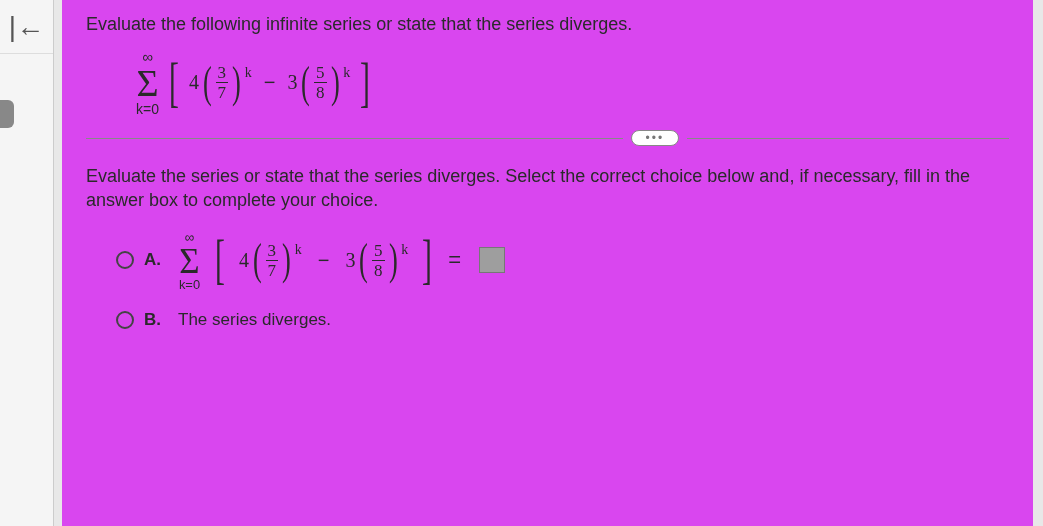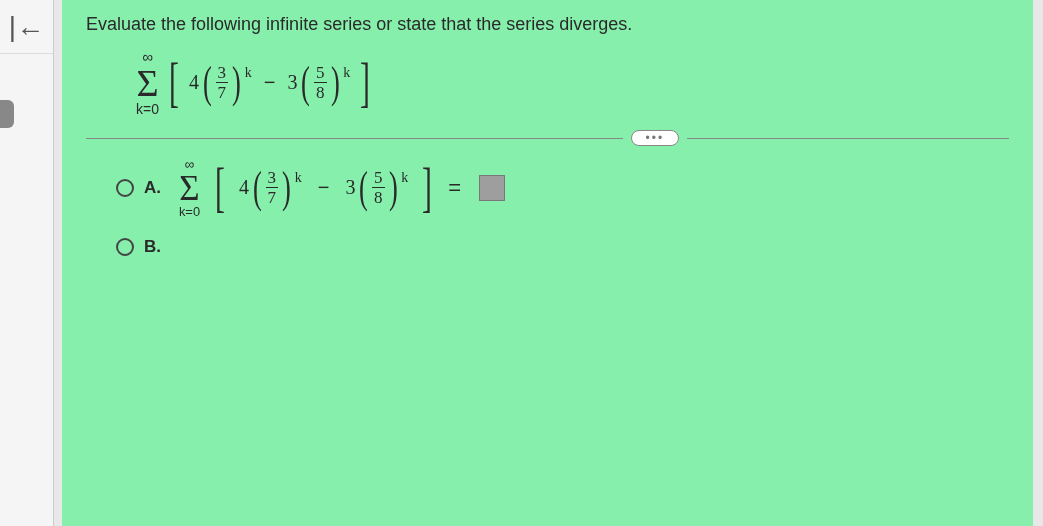--- a/index.html
+++ b/index.html
@@ -33,21 +33,21 @@
   .scroll-hint {
     position: absolute;
     left: 0; top: 100px;
     width: 14px; height: 28px;
     background: #888;
     border-radius: 0 6px 6px 0;
   }
   .page {
     position: absolute;
     left: 62px; right: 10px; top: 0; bottom: 0;
-    background: #86efac;
+    background: #d946ef;
     padding: 10px 24px 18px 24px;
   }
   .prompt { font-size: 18px; margin: 4px 0 14px 0; }
   .formula-block {
     margin: 6px 0 14px 50px;
     display: flex;
     align-items: center;
     gap: 6px;
   }
   .sigma {
@@ -167,20 +167,21 @@
 
     <span class="rbracket">]</span>
   </div>
 
   <div class="hr-row">
     <div class="line"></div>
     <div class="dots-pill">•••</div>
     <div class="line" style="flex:0.6"></div>
   </div>
 
+  <div class="instruction">Evaluate the series or state that the series diverges. Select the correct choice below and, if necessary, fill in the answer box to complete your choice.</div>
 
   <div class="choice-row">
     <div class="radio"></div>
     <div class="choice-label">A.</div>
 
     <span class="sigma" style="transform:scale(0.92)">
       <span class="top">∞</span>
       <span class="mid">Σ</span>
       <span class="bot">k=0</span>
     </span>
@@ -209,15 +210,16 @@
       <span class="exp">k</span>
     </span>
     <span class="rbracket">]</span>
     <span class="equals">=</span>
     <span class="answer-box"></span>
   </div>
 
   <div class="choice-row" style="margin-top:16px">
     <div class="radio"></div>
     <div class="choice-label">B.</div>
+    <div class="choice-b-text">The series diverges.</div>
   </div>
 
 </div>
 
 </body></html>

